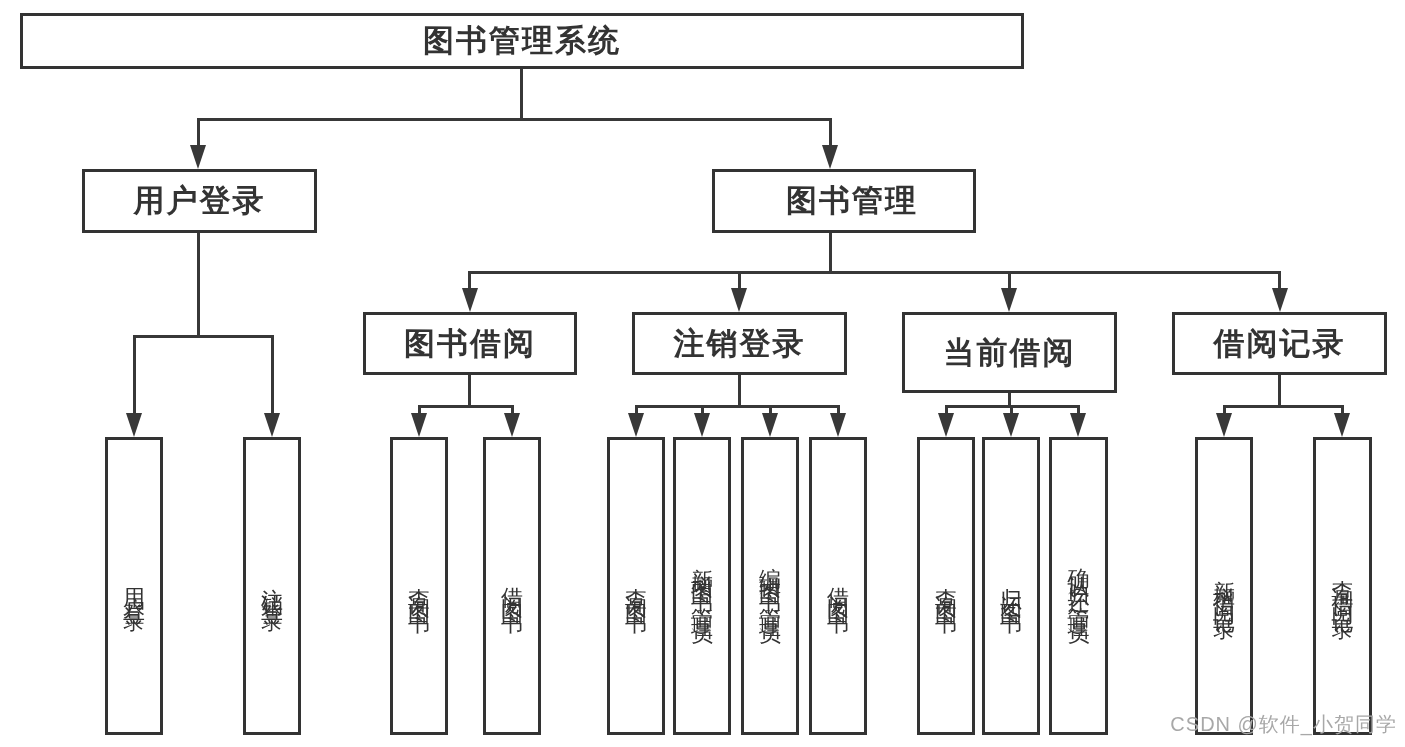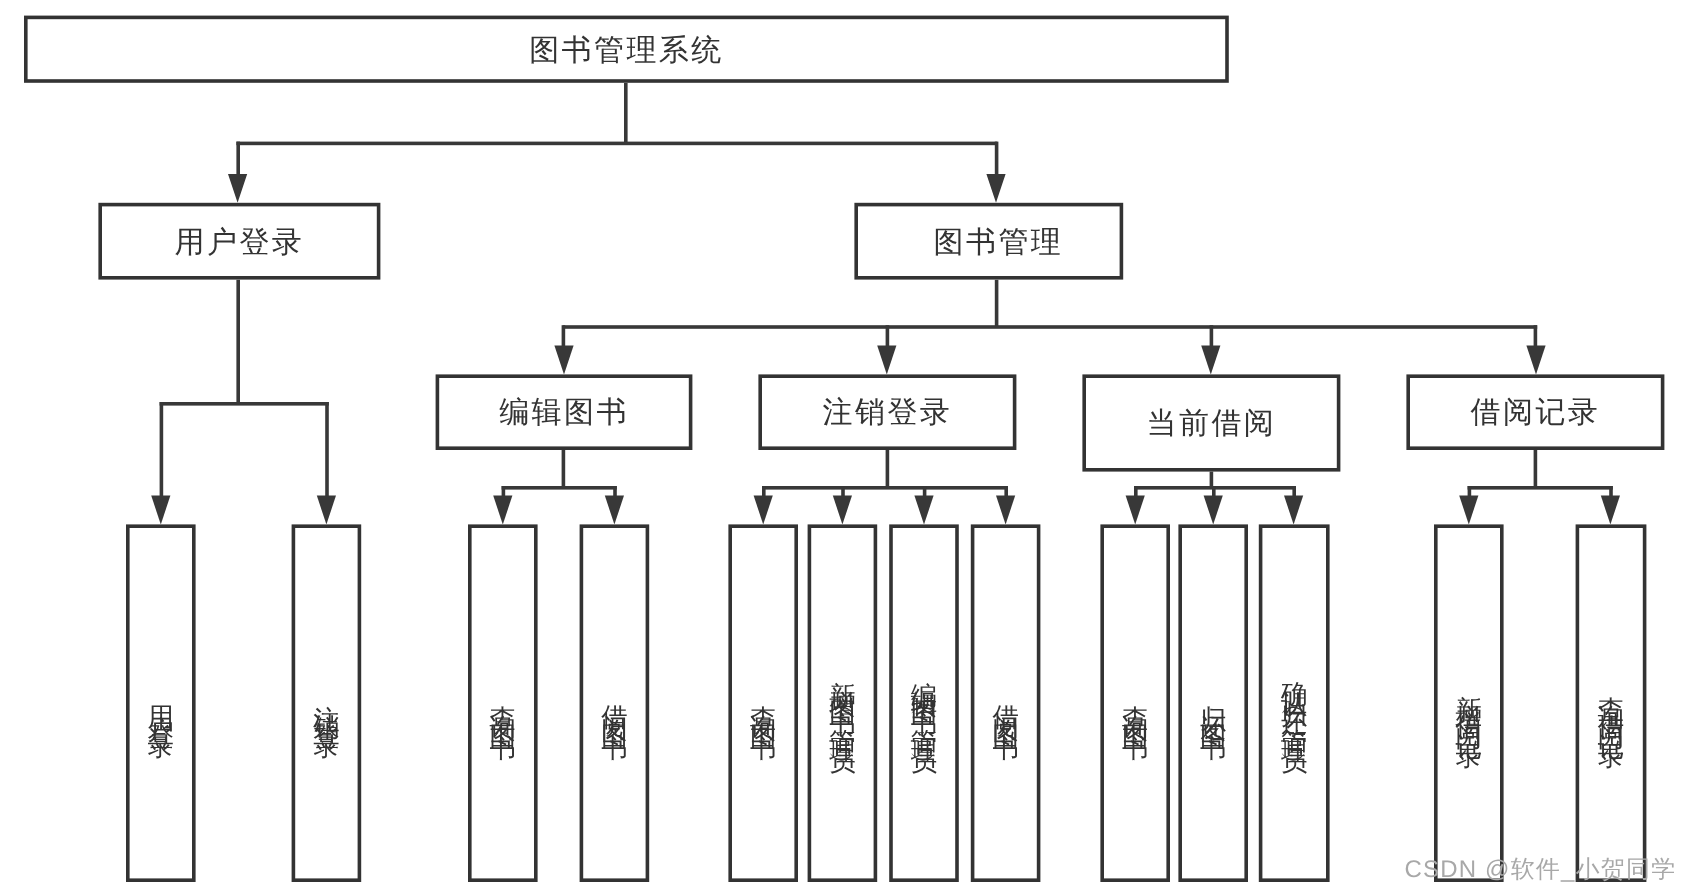--- a/index.html
+++ b/index.html
@@ -16,23 +16,24 @@
     position:absolute;
     box-sizing:border-box;
     background:#ffffff;
     border:3px solid #333333;
     display:flex;
     align-items:center;
     justify-content:center;
     z-index:2;
   }
   .box.h{
-    font-size:25px;
+    font-size:31px;
     letter-spacing:2px;
     white-space:nowrap;
+    font-weight:bold;
   }
   .box.v{
     font-size:22px;
     letter-spacing:8px;
     writing-mode:vertical-rl;
     text-orientation:mixed;
     line-height:1;
     text-align:center;
   }
   
@@ -58,23 +59,23 @@
   }
 </style>
 </head>
 <body>
 
 <div id="stage">
 
   <div class="box h" style="left:20px;top:13px;width:1004px;height:56px;">图书管理系统</div>
 
   <div class="box h" style="left:82px;top:169px;width:235px;height:64px;">用户登录</div>
-  <div class="box h" style="left:712px;top:169px;width:224px;height:64px;padding-left:16px;">图书管理</div>
+  <div class="box h" style="left:712px;top:169px;width:264px;height:64px;padding-left:16px;">图书管理</div>
 
-  <div class="box h" style="left:363px;top:312px;width:214px;height:63px;">编辑图书</div>
+  <div class="box h" style="left:363px;top:312px;width:214px;height:63px;">图书借阅</div>
   <div class="box h" style="left:632px;top:312px;width:215px;height:63px;">注销登录</div>
   <div class="box h" style="left:902px;top:312px;width:215px;height:81px;">当前借阅</div>
   <div class="box h" style="left:1172px;top:312px;width:215px;height:63px;">借阅记录</div>
 
   <div class="box v" style="left:105px;top:437px;width:58px;height:298px;">用户登录</div>
   <div class="box v" style="left:243px;top:437px;width:58px;height:298px;">注销登录</div>
 
   <div class="box v" style="left:390px;top:437px;width:58px;height:298px;">查询图书</div>
   <div class="box v" style="left:483px;top:437px;width:58px;height:298px;">借阅图书</div>
 

